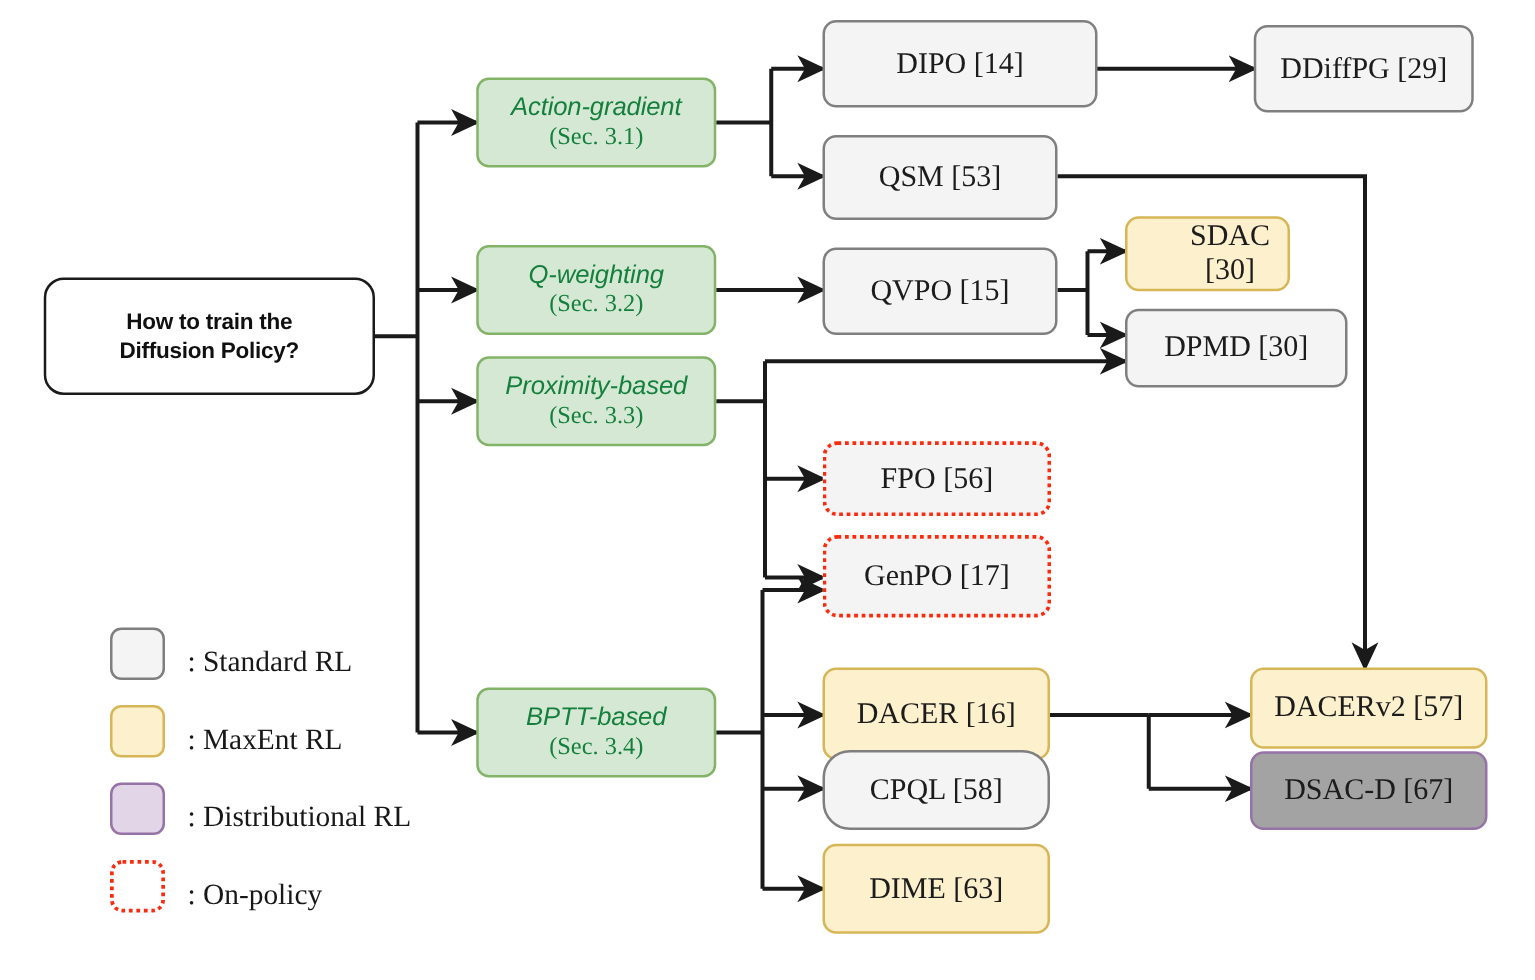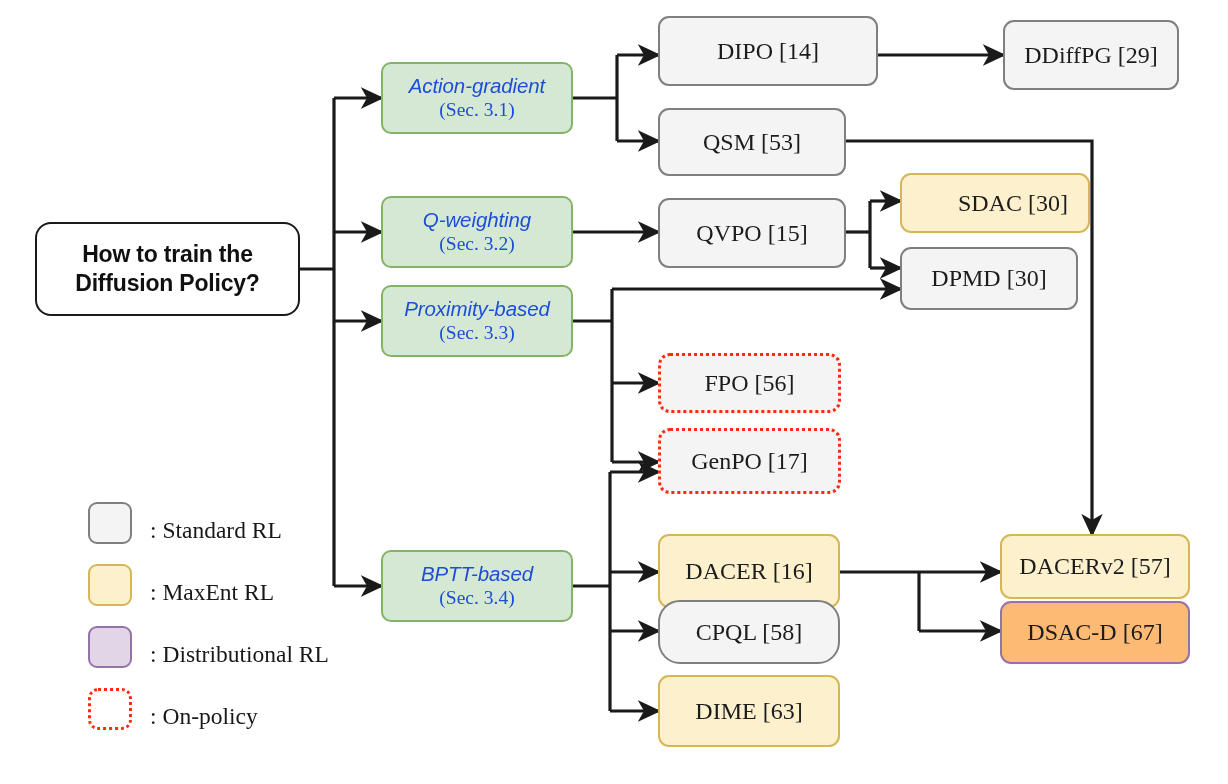--- a/index.html
+++ b/index.html
@@ -37,31 +37,31 @@
     background: #fff;
     z-index: 2;
   }
   
   .node.root {
     border: 2.5px solid #1a1a1a;
     border-radius: 16px;
     background: #ffffff;
     font-family: "Liberation Sans", "DejaVu Sans", sans-serif;
     font-weight: bold;
-    font-size: 23px;
+    font-size: 18px;
     color: #101010;
     line-height: 1.28;
     letter-spacing: -0.2px;
   }
   
   .node.cat {
     background: #d5e8d4;
     border: 2px solid #82b366;
     border-radius: 10px;
-    color: #1d4ed8;
+    color: #15803d;
     line-height: 1.16;
   }
   .node.cat .cat-title {
     font-family: "Liberation Sans", "DejaVu Sans", sans-serif;
     font-style: italic;
     font-size: 20.5px;
     letter-spacing: -0.1px;
   }
   .node.cat .cat-sec {
     font-family: "Liberation Serif", "DejaVu Serif", serif;
@@ -77,21 +77,21 @@
   }
   .node.std {
     background: #f4f4f4;
     border: 2px solid #807f7f;
   }
   .node.maxent {
     background: #fdf0cd;
     border: 2px solid #d6b656;
   }
   .node.distr {
-    background: #fdba74;
+    background: #a3a3a3;
     border: 2px solid #9673a6;
   }
   .node.onpolicy {
     background: #f4f4f4;
     border: 3.5px dotted #fa2c0f;
     border-radius: 12px;
   }
   
   #legend {
     position: absolute;
@@ -220,21 +220,21 @@
   </div>
 
   <div class="node method std" style="left:658px; top:108px; width:188px; height:68px;text-align:center;">
     <span>QSM [53]</span>
   </div>
 
   <div class="node method std" style="left:658px; top:198px; width:188px; height:70px;">
     <span>QVPO [15]</span>
   </div>
 
-  <div class="node method maxent" style="left:900px; top:173px; width:190px; height:60px;padding-left:36px;">
+  <div class="node method maxent" style="left:900px; top:173px; width:132px; height:60px;padding-left:36px;">
     <span>SDAC [30]</span>
   </div>
 
   <div class="node method std" style="left:900px; top:247px; width:178px; height:63px;">
     <span>DPMD [30]</span>
   </div>
 
   <div class="node method onpolicy" style="left:658px; top:353px; width:183px; height:60px;">
     <span>FPO [56]</span>
   </div>

